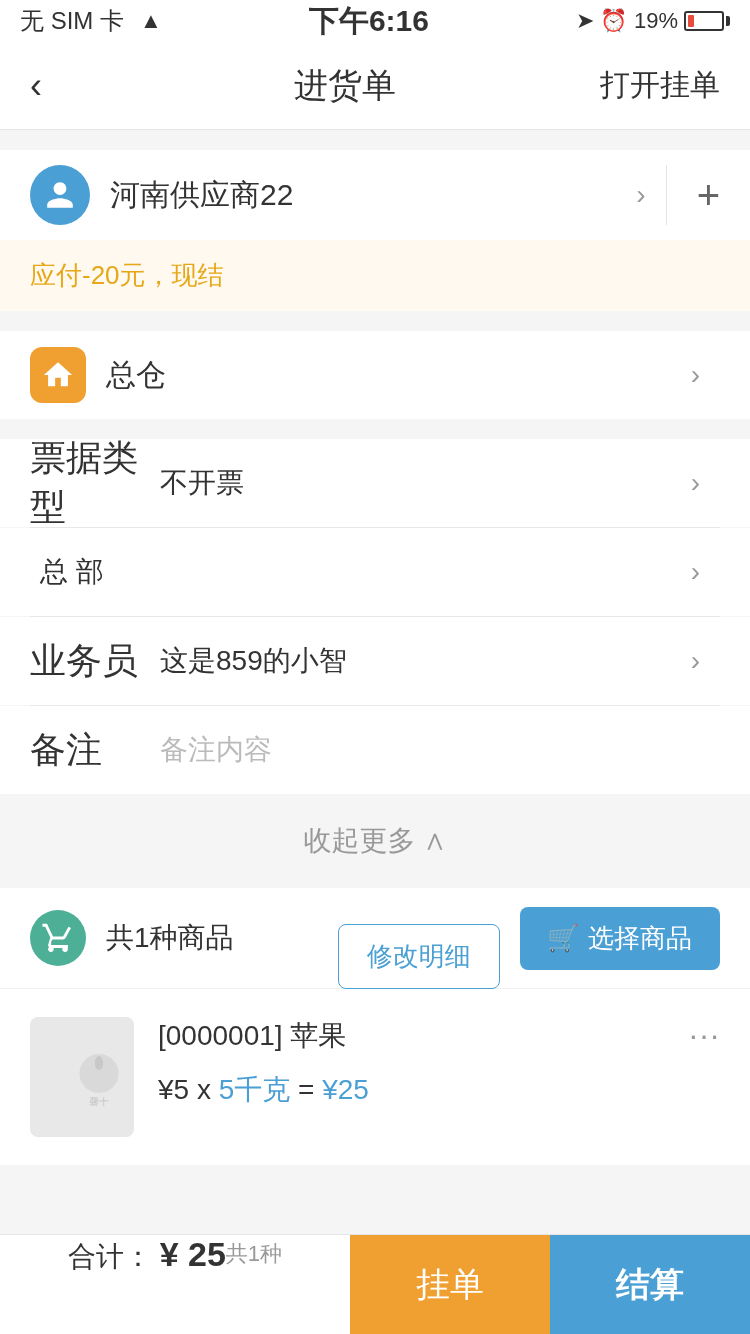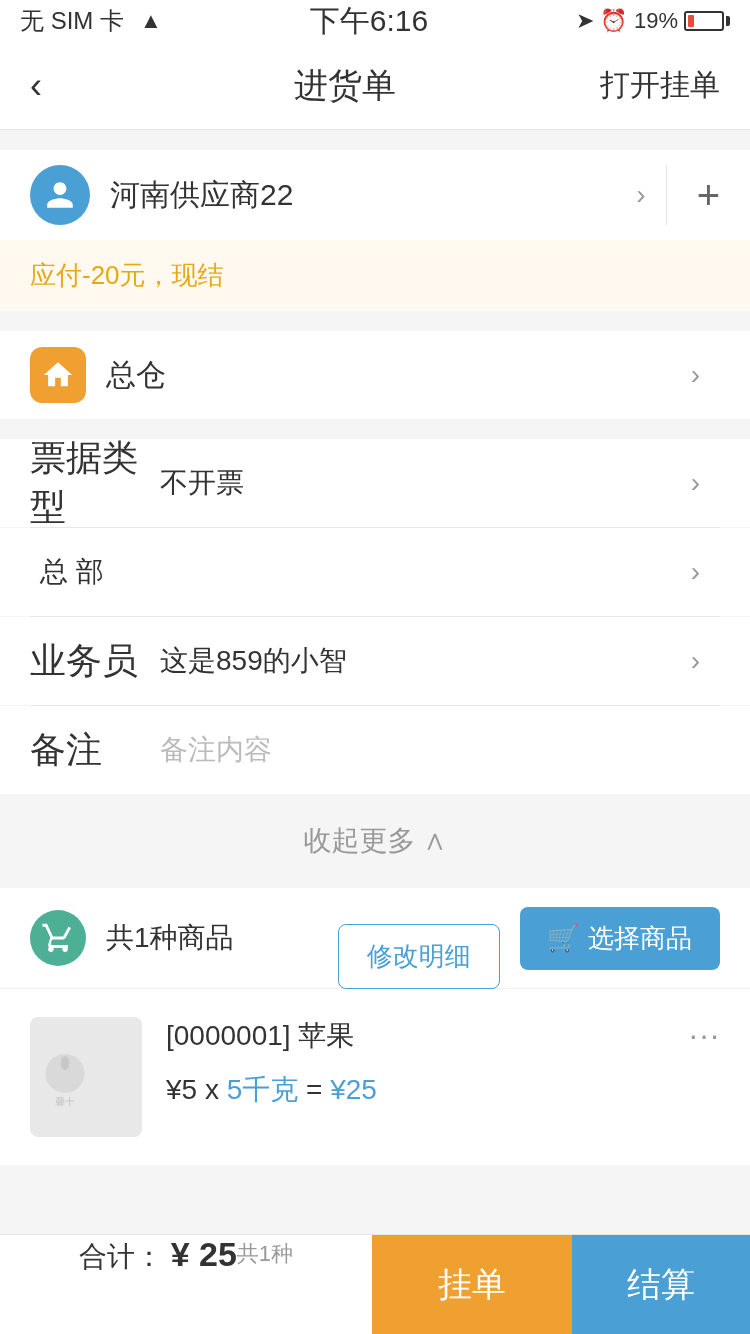--- a/index.html
+++ b/index.html
@@ -19,21 +19,21 @@
       height: 42px;
       background: #fff;
       display: flex;
       align-items: center;
       justify-content: space-between;
       padding: 0 20px;
       font-size: 24px;
       color: #333;
     }
     .status-left { display: flex; align-items: center; gap: 16px; }
-    .status-center { font-size: 30px; font-weight: 400; }
+    .status-center { font-size: 30px; font-weight: 700; }
     .status-right { display: flex; align-items: center; gap: 6px; font-size: 22px; }
 
     
     .nav-bar {
       width: 750px;
       height: 88px;
       background: #fff;
       display: flex;
       align-items: center;
       justify-content: space-between;
@@ -225,29 +225,29 @@
 
     
     .product-item {
       background: #fff;
       display: flex;
       align-items: flex-start;
       padding: 28px 30px;
       border-top: 1px solid #f0f0f0;
     }
     .product-thumb {
-      width: 112px;
+      width: 104px;
       height: 120px;
       background: #e8e8e8;
       border-radius: 8px;
       margin-right: 24px;
       flex-shrink: 0;
       display: flex;
       align-items: center;
-      justify-content: flex-start;
+      justify-content: flex-end;
       overflow: hidden;
     }
     .product-thumb svg { width: 70px; height: 70px; opacity: 0.5; }
     .product-info { flex: 1; }
     .product-name {
       font-size: 28px;
       color: #333;
       margin-bottom: 16px;
     }
     .product-price {
@@ -285,29 +285,30 @@
       background: #f0a030;
       color: #fff;
       font-size: 34px;
       display: flex;
       align-items: center;
       justify-content: center;
       cursor: pointer;
       border: none;
     }
     .btn-checkout {
-      width: 178px;
+      width: 200px;
       background: #4a9fd4;
       color: #fff;
       font-size: 34px;
       display: flex;
       align-items: center;
       justify-content: center;
       cursor: pointer;
       border: none;
+      font-weight: bold;
     }
 
     
     .bottom-spacer { height: 100px; }
 
     .wifi-icon { font-size: 22px; }
     .battery-bar {
       display: inline-flex;
       align-items: center;
       gap: 2px;

